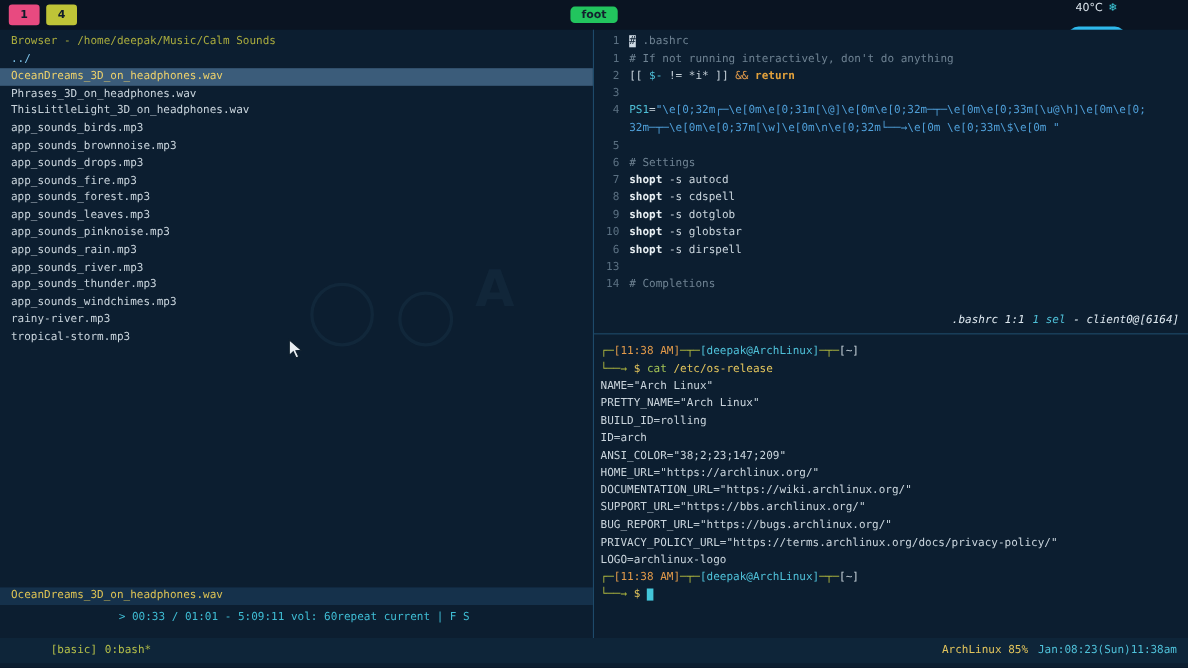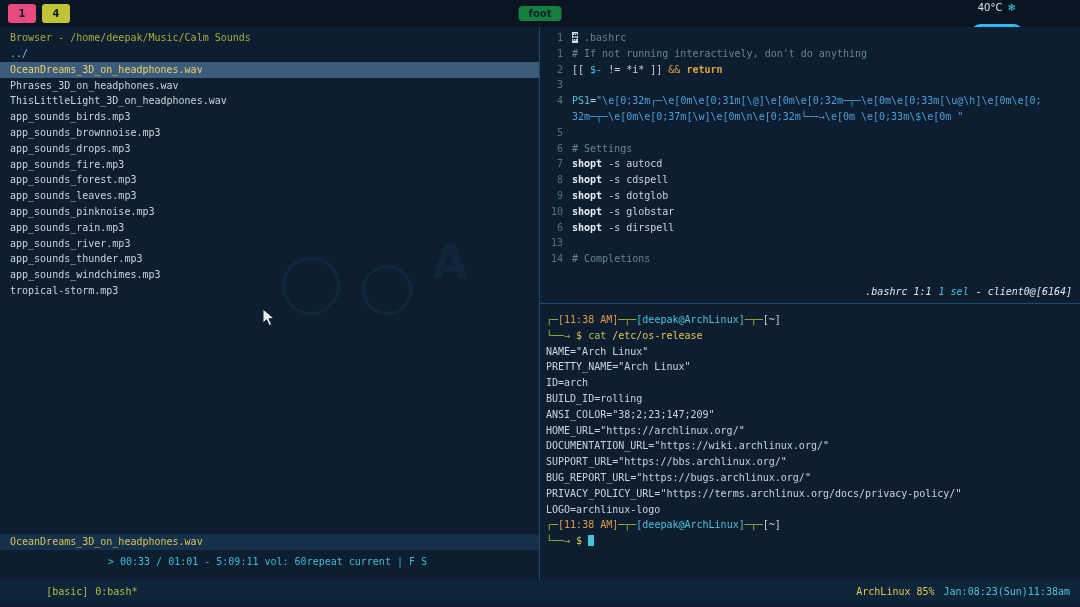--- a/index.html
+++ b/index.html
@@ -9,21 +9,21 @@
   }
   
   .topbar{
     position:absolute;top:0;left:0;width:1080px;height:27px;background:#0a1422;
     display:flex;align-items:center;gap:6px;padding:0 8px;box-sizing:border-box;
     font-family:"DejaVu Sans",sans-serif;font-size:10px;
   }
   .ws{width:28px;height:19px;border-radius:3px;display:flex;align-items:center;justify-content:center;font-weight:bold;color:#101c2a;}
   .ws-1{background:#e84a80;}
   .ws-4{background:#bfc437;}
-  .win-title{position:absolute;left:50%;transform:translateX(-50%);background:#15803d;color:#13202e;padding:2px 10px;border-radius:4px;font-weight:bold;}
+  .win-title{position:absolute;left:50%;transform:translateX(-50%);background:#22c55e;color:#13202e;padding:2px 10px;border-radius:4px;font-weight:bold;}
   .widgets{margin-left:auto;display:flex;align-items:center;gap:7px;flex-direction:column;}
   .pill{height:19px;display:flex;align-items:center;gap:5px;padding:0 8px;border-radius:10px;box-sizing:border-box;white-space:nowrap;}
   .w-cpu{background:#0d2440;color:#4b93e8;border:1px solid #1d4470;}
   .cpu-icon{width:8px;height:8px;border:2px solid #4b93e8;border-radius:2px;display:inline-block;}
   .w-music{background:#f2579b;color:#2a1022;font-weight:bold;text-align:center;}
   .music-icon::before{content:"♫";}
   .w-temp{color:#dbe4ec;padding:0 2px;margin-top:12px;}
   .fan-icon{color:#3fd0e0;}
   .fan-icon::before{content:"❄";}
   .w-batt{background:#2fb9ec;color:#082a3e;font-weight:bold;}
@@ -139,20 +139,21 @@
         <div class="frow">app_sounds_brownnoise.mp3</div>
         <div class="frow">app_sounds_drops.mp3</div>
         <div class="frow">app_sounds_fire.mp3</div>
         <div class="frow">app_sounds_forest.mp3</div>
         <div class="frow">app_sounds_leaves.mp3</div>
         <div class="frow">app_sounds_pinknoise.mp3</div>
         <div class="frow">app_sounds_rain.mp3</div>
         <div class="frow">app_sounds_river.mp3</div>
         <div class="frow">app_sounds_thunder.mp3</div>
         <div class="frow">app_sounds_windchimes.mp3</div>
+        <div class="frow">rainy-river.mp3</div>
         <div class="frow">tropical-storm.mp3</div>
       </div>
     <div class="np-line">OceanDreams_3D_on_headphones.wav</div>
     <div class="status-line">
       <span>&gt; 00:33 / 01:01 - 5:09:11 vol: 60</span>
       <span>repeat current | F S</span>
     </div>
   </div>
 
   <div class="vdiv"></div>
@@ -179,22 +180,22 @@
   </div>
 
   <div class="hdiv"></div>
 
   <div class="pane-shell">
     <div class="shell-lines" id="shell-lines">
         <div class="srow"><span class="c-olv">┌─</span><span class="c-org">[11:38 AM]</span><span class="c-olv">─┬─</span><span class="c-cyan">[deepak@ArchLinux]</span><span class="c-olv">─┬─</span><span class="c-txt">[~]</span></div>
         <div class="srow"><span class="c-olv">└──→ </span><span class="c-yel">$ </span><span class="c-grn">cat</span><span class="c-yel"> /etc/os-release</span></div>
         <div class="srow"><span class="c-txt">NAME="Arch Linux"</span></div>
         <div class="srow"><span class="c-txt">PRETTY_NAME="Arch Linux"</span></div>
+        <div class="srow"><span class="c-txt">BUILD_ID=rolling</span></div>
         <div class="srow"><span class="c-txt">ID=arch</span></div>
-        <div class="srow"><span class="c-txt">BUILD_ID=rolling</span></div>
         <div class="srow"><span class="c-txt">ANSI_COLOR="38;2;23;147;209"</span></div>
         <div class="srow"><span class="c-txt">HOME_URL="https://archlinux.org/"</span></div>
         <div class="srow"><span class="c-txt">DOCUMENTATION_URL="https://wiki.archlinux.org/"</span></div>
         <div class="srow"><span class="c-txt">SUPPORT_URL="https://bbs.archlinux.org/"</span></div>
         <div class="srow"><span class="c-txt">BUG_REPORT_URL="https://bugs.archlinux.org/"</span></div>
         <div class="srow"><span class="c-txt">PRIVACY_POLICY_URL="https://terms.archlinux.org/docs/privacy-policy/"</span></div>
         <div class="srow"><span class="c-txt">LOGO=archlinux-logo</span></div>
         <div class="srow"><span class="c-olv">┌─</span><span class="c-org">[11:38 AM]</span><span class="c-olv">─┬─</span><span class="c-cyan">[deepak@ArchLinux]</span><span class="c-olv">─┬─</span><span class="c-txt">[~]</span></div>
         <div class="srow"><span class="c-olv">└──→ </span><span class="c-yel">$ </span><span class="c-block">&nbsp;</span></div>
       </div>

